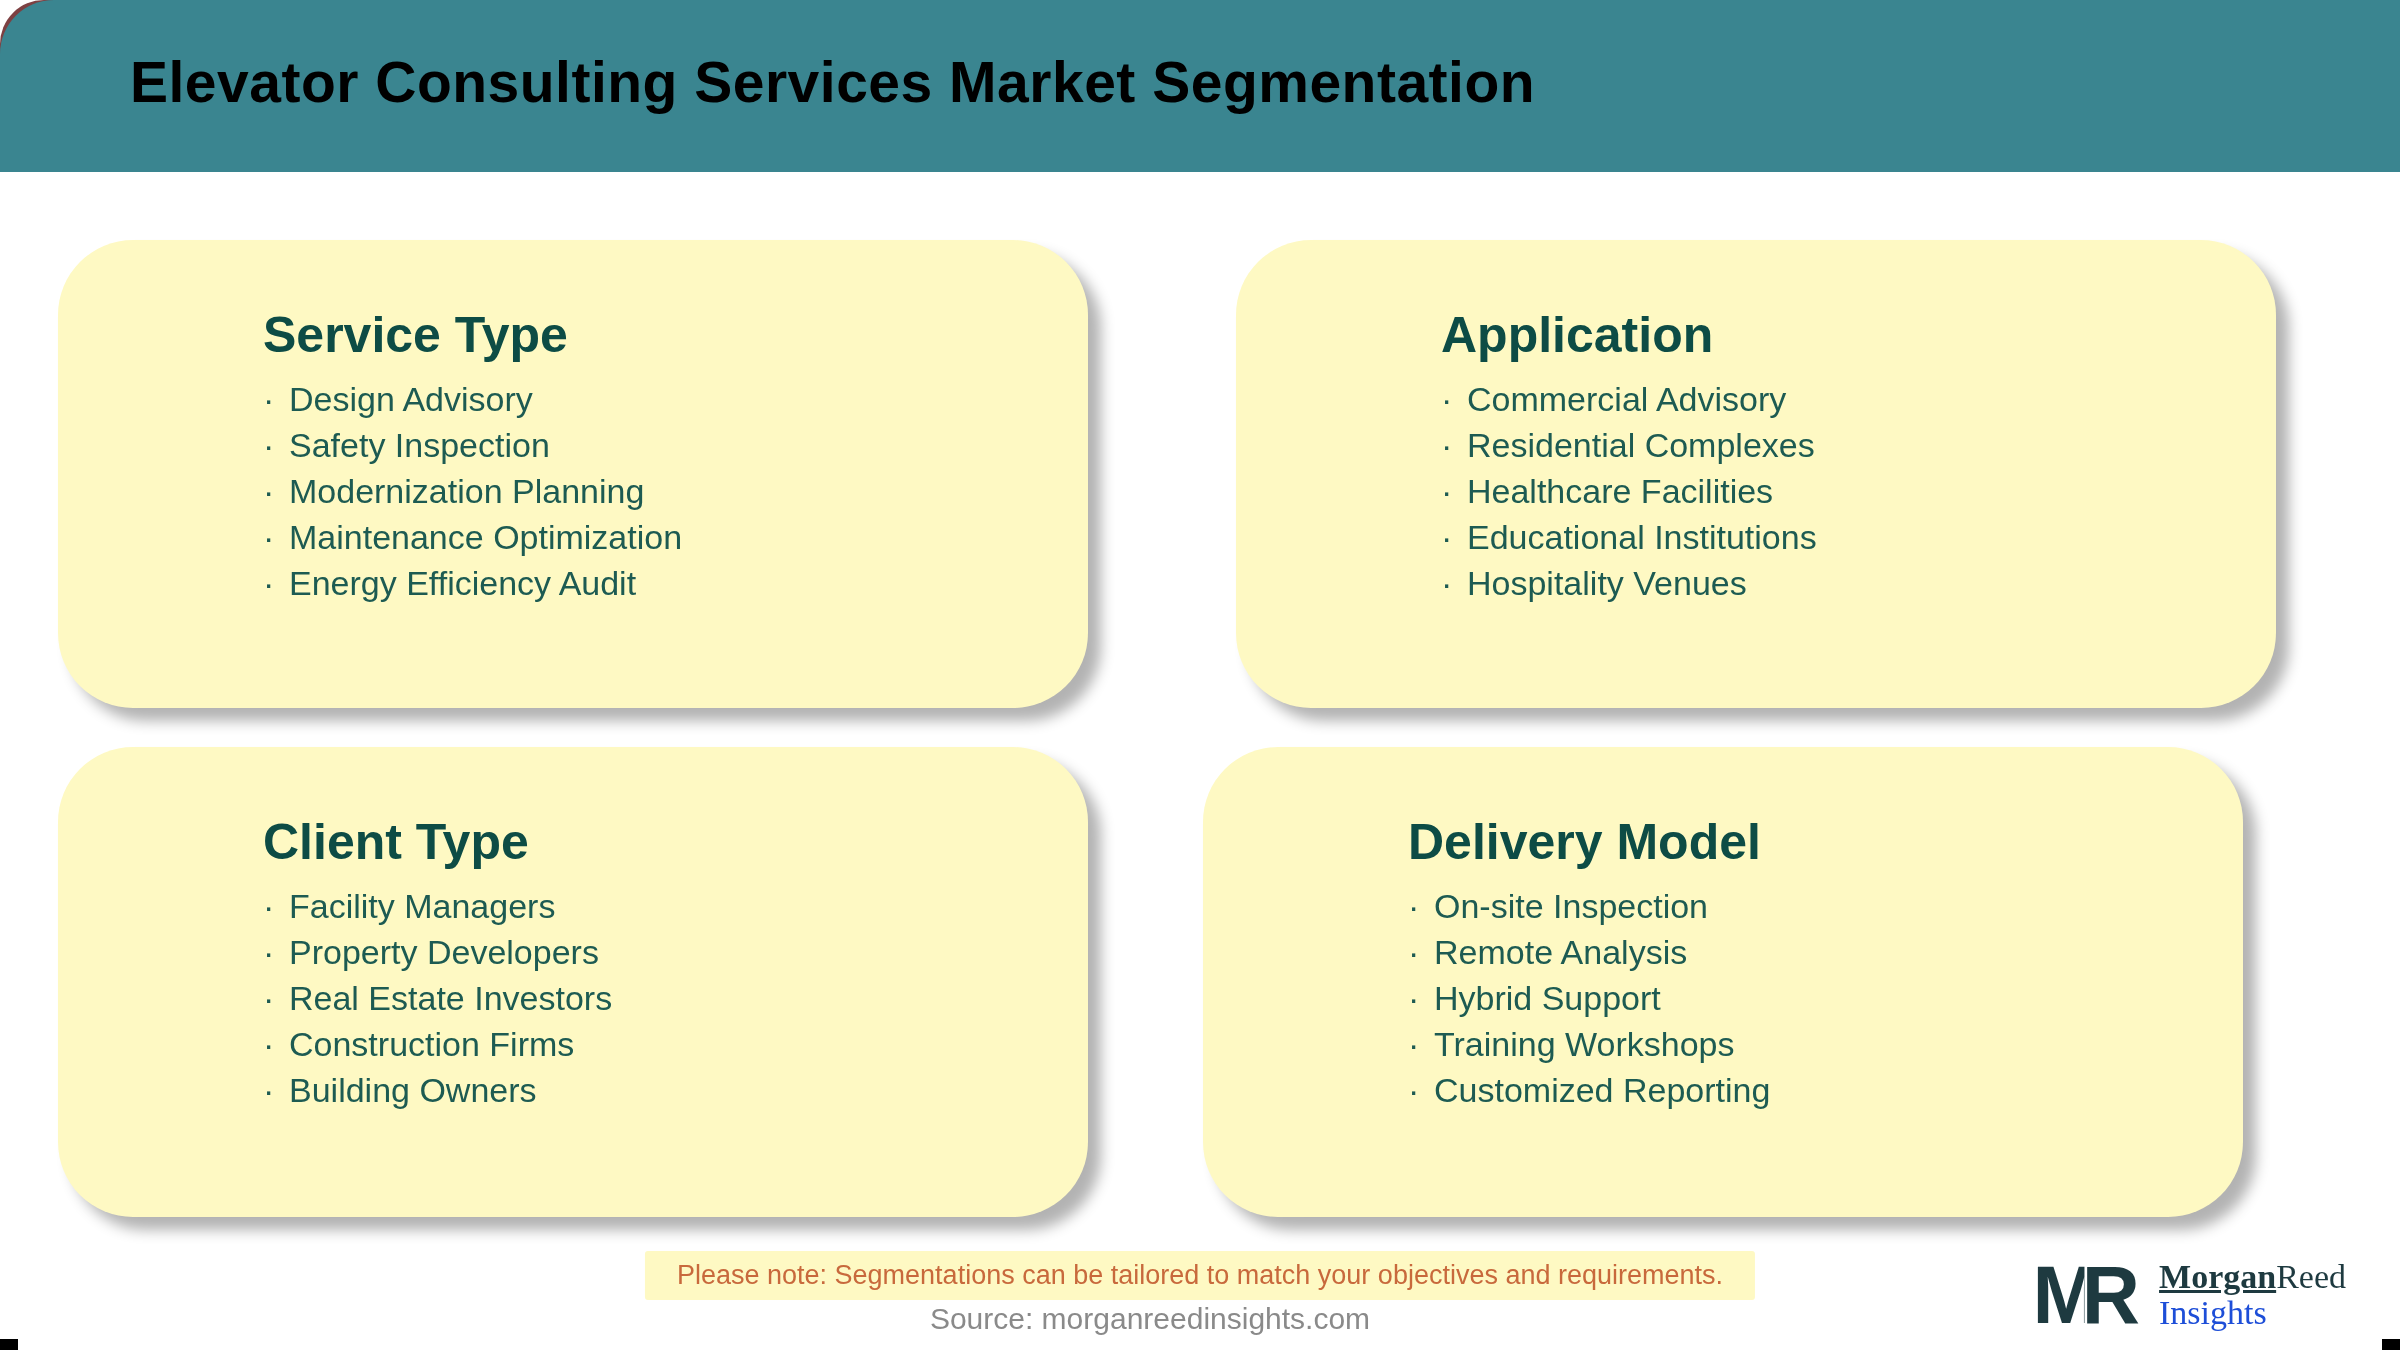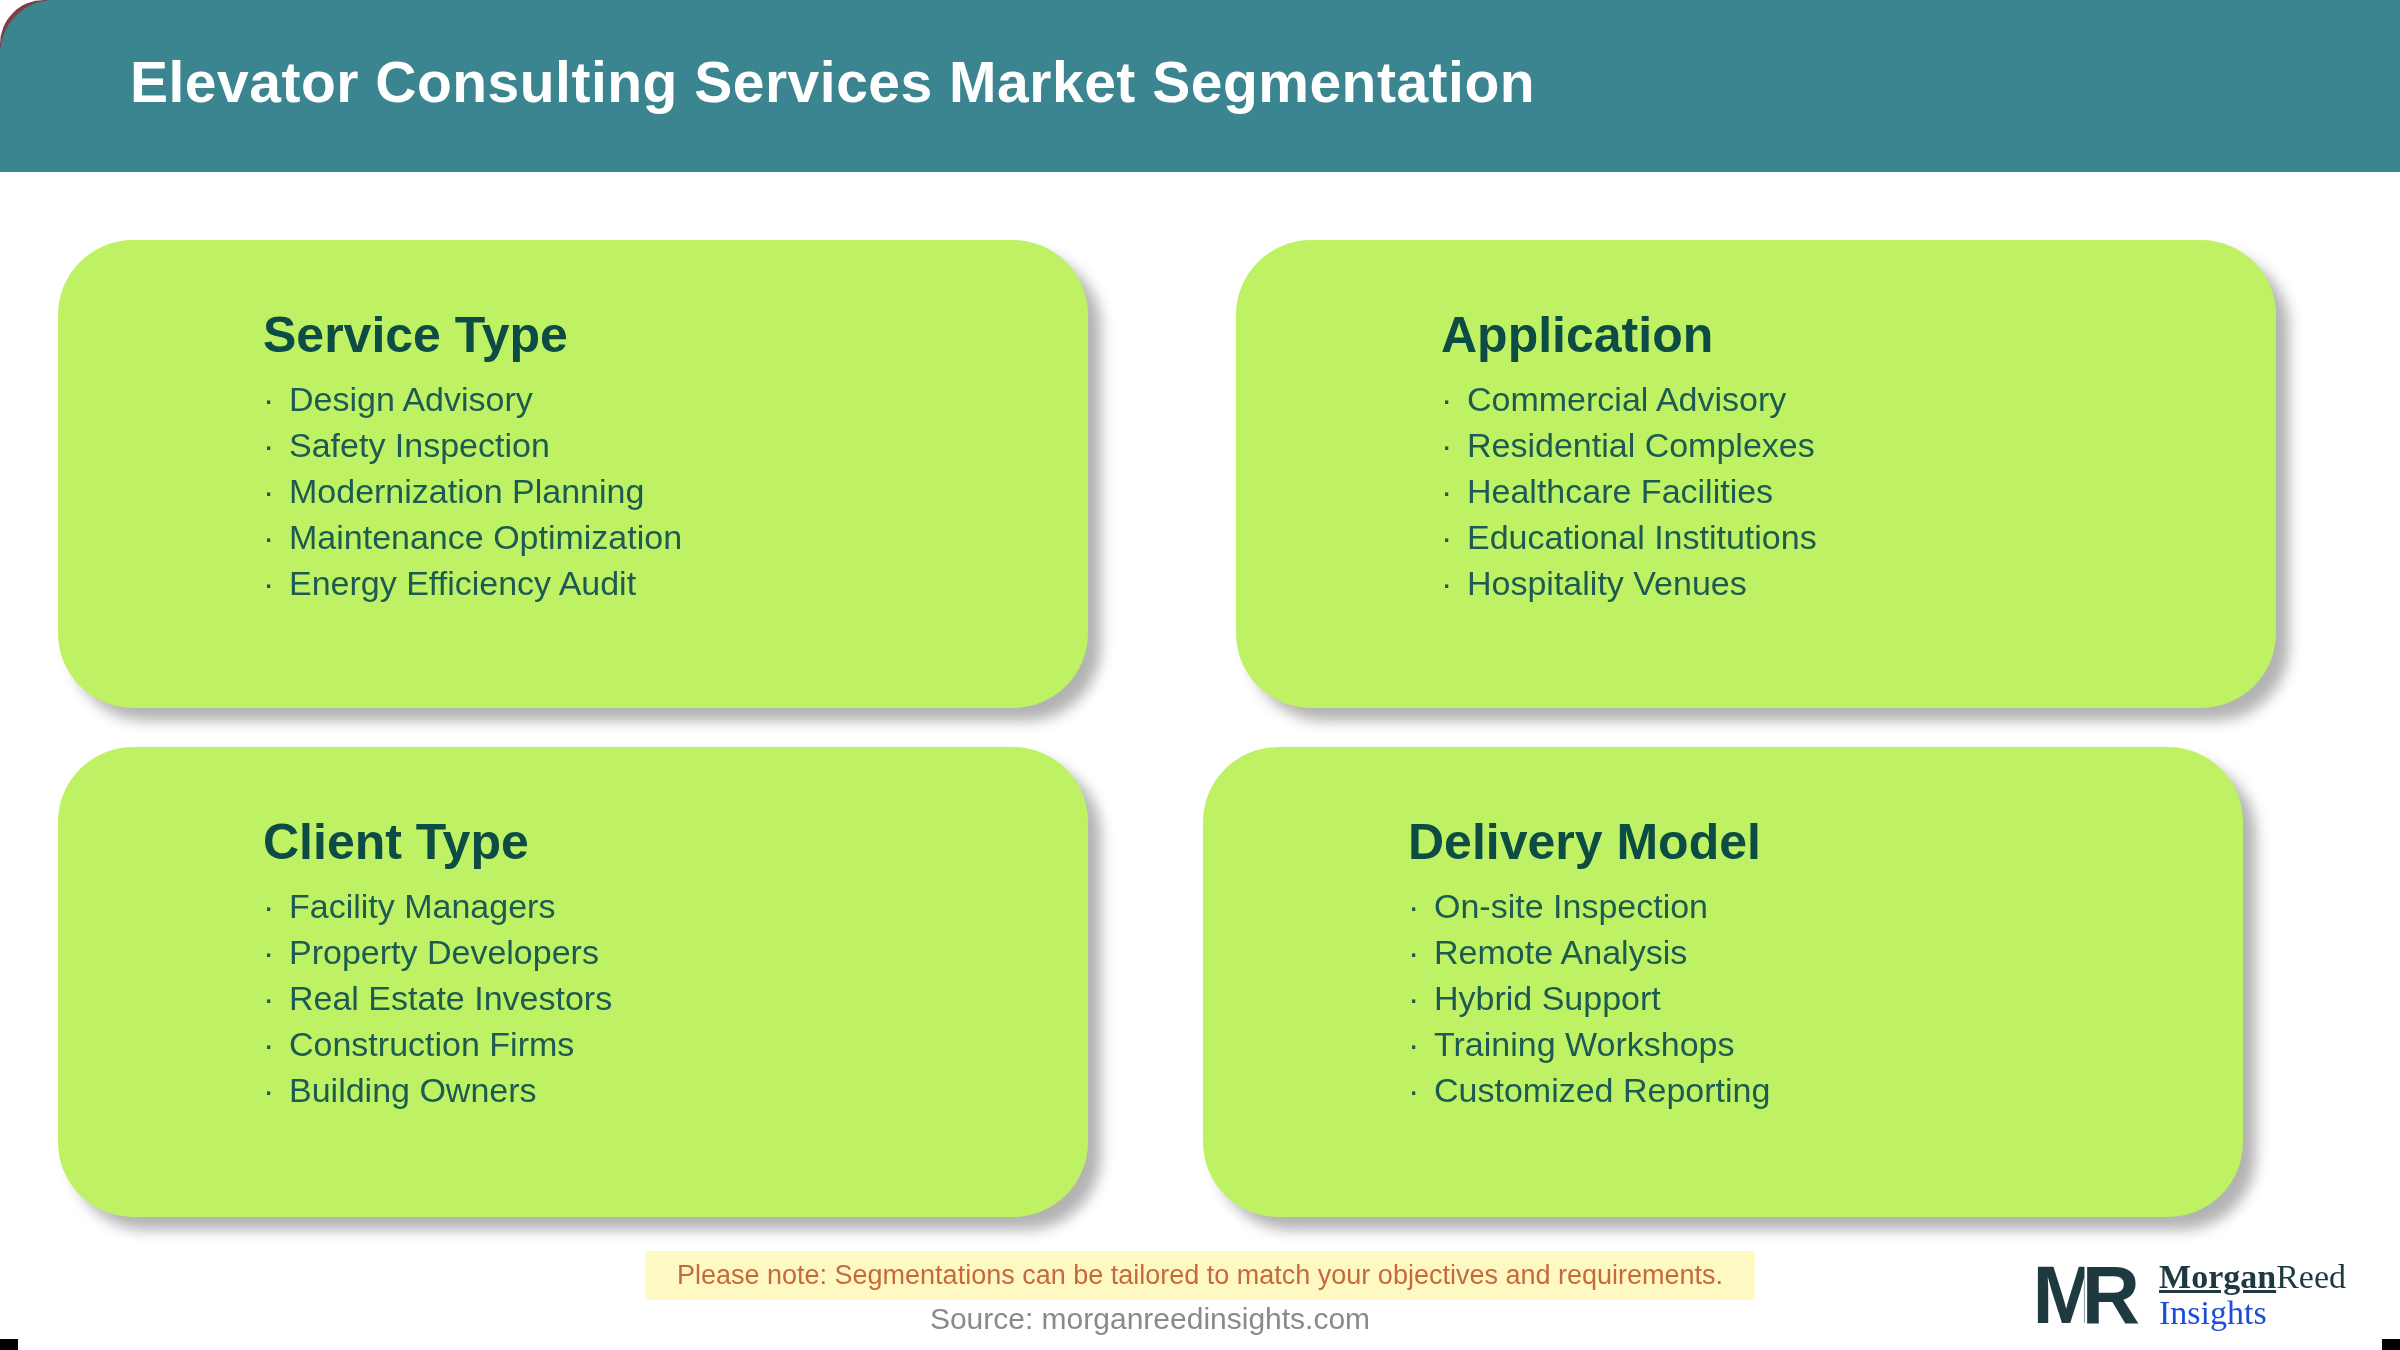--- a/index.html
+++ b/index.html
@@ -21,27 +21,27 @@
   .header {
     position: absolute; left: 0; top: 0;
     width: 2400px; height: 172px;
     background: #3a8590;
     border-top-left-radius: 54px;
     display: flex; align-items: center;
   }
   .header h1 {
     margin: 0 0 8px 130px;
     font-size: 57px; font-weight: 700;
-    color: #ffffff; letter-spacing: 0.5px;
+    color: #000000; letter-spacing: 0.5px;
   }
 
   
   .card {
     position: absolute;
-    background: #bef264;
+    background: #fef9c3;
     border-radius: 75px;
     box-shadow: 13px 13px 14px rgba(0,0,0,0.30);
     box-sizing: border-box;
     padding: 66px 40px 16px 205px;
   }
   .card.c1 { left: 58px;   top: 240px; width: 1030px; height: 468px; }
   .card.c2 { left: 1203px; top: 240px; width: 1040px; height: 468px; margin-left: 33px; }
   .card.c3 { left: 58px;   top: 747px; width: 1030px; height: 470px; }
   .card.c4 { left: 1203px; top: 747px; width: 1040px; height: 470px; }
 

